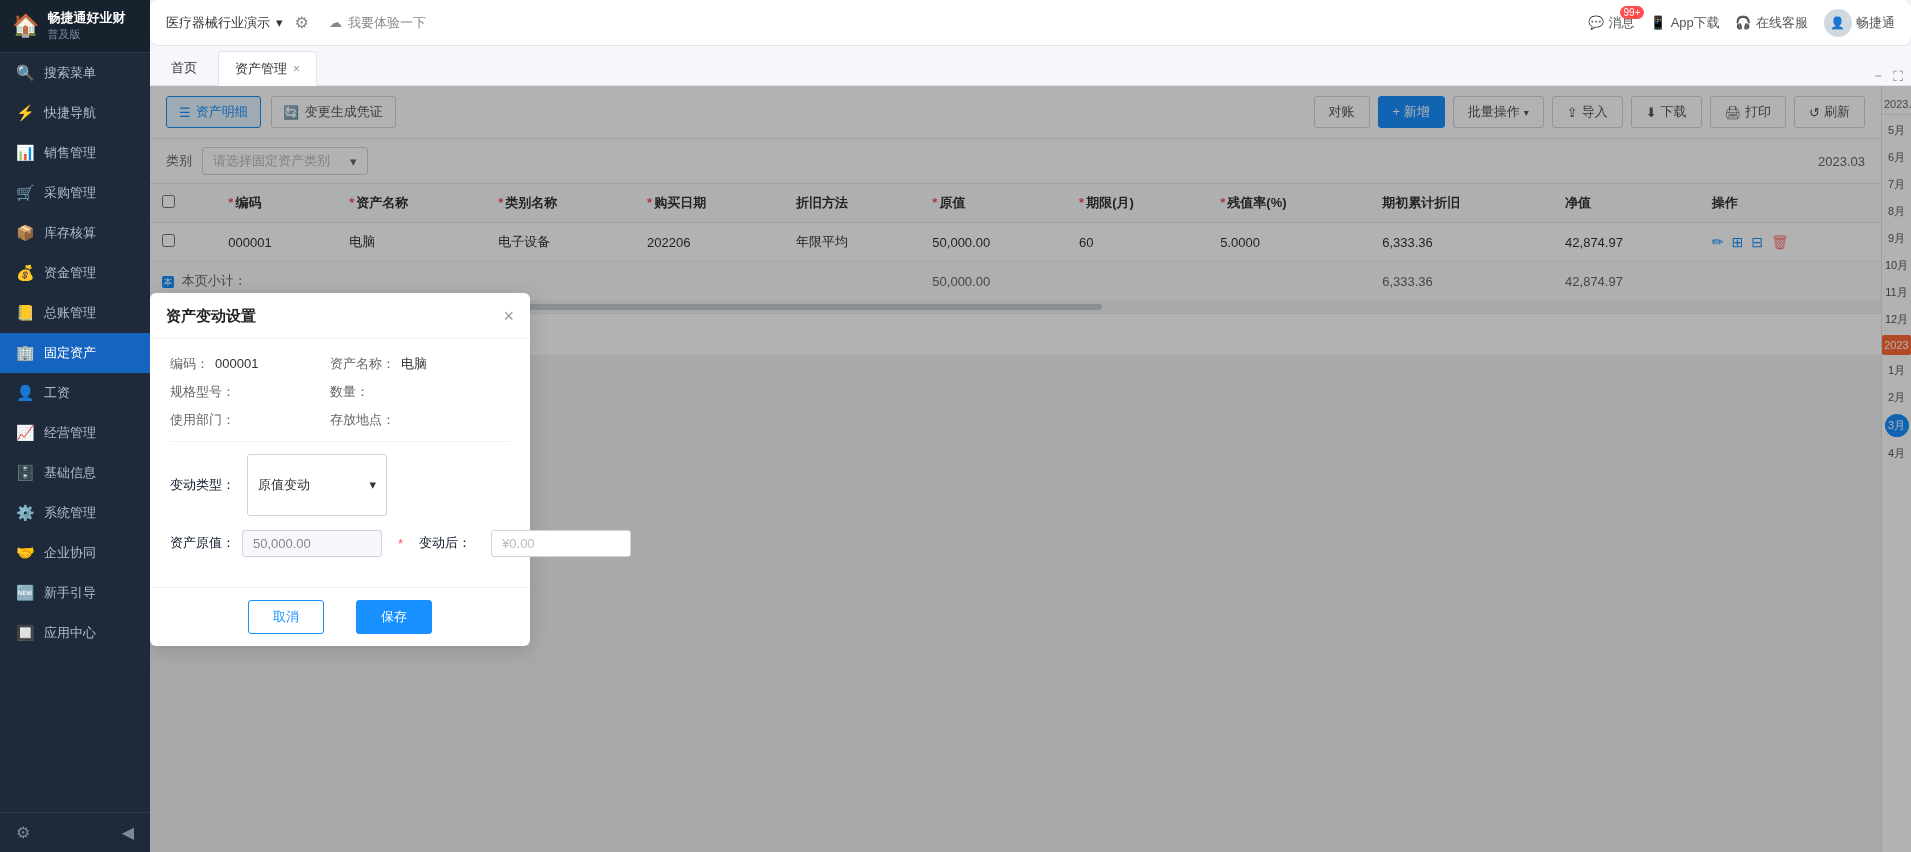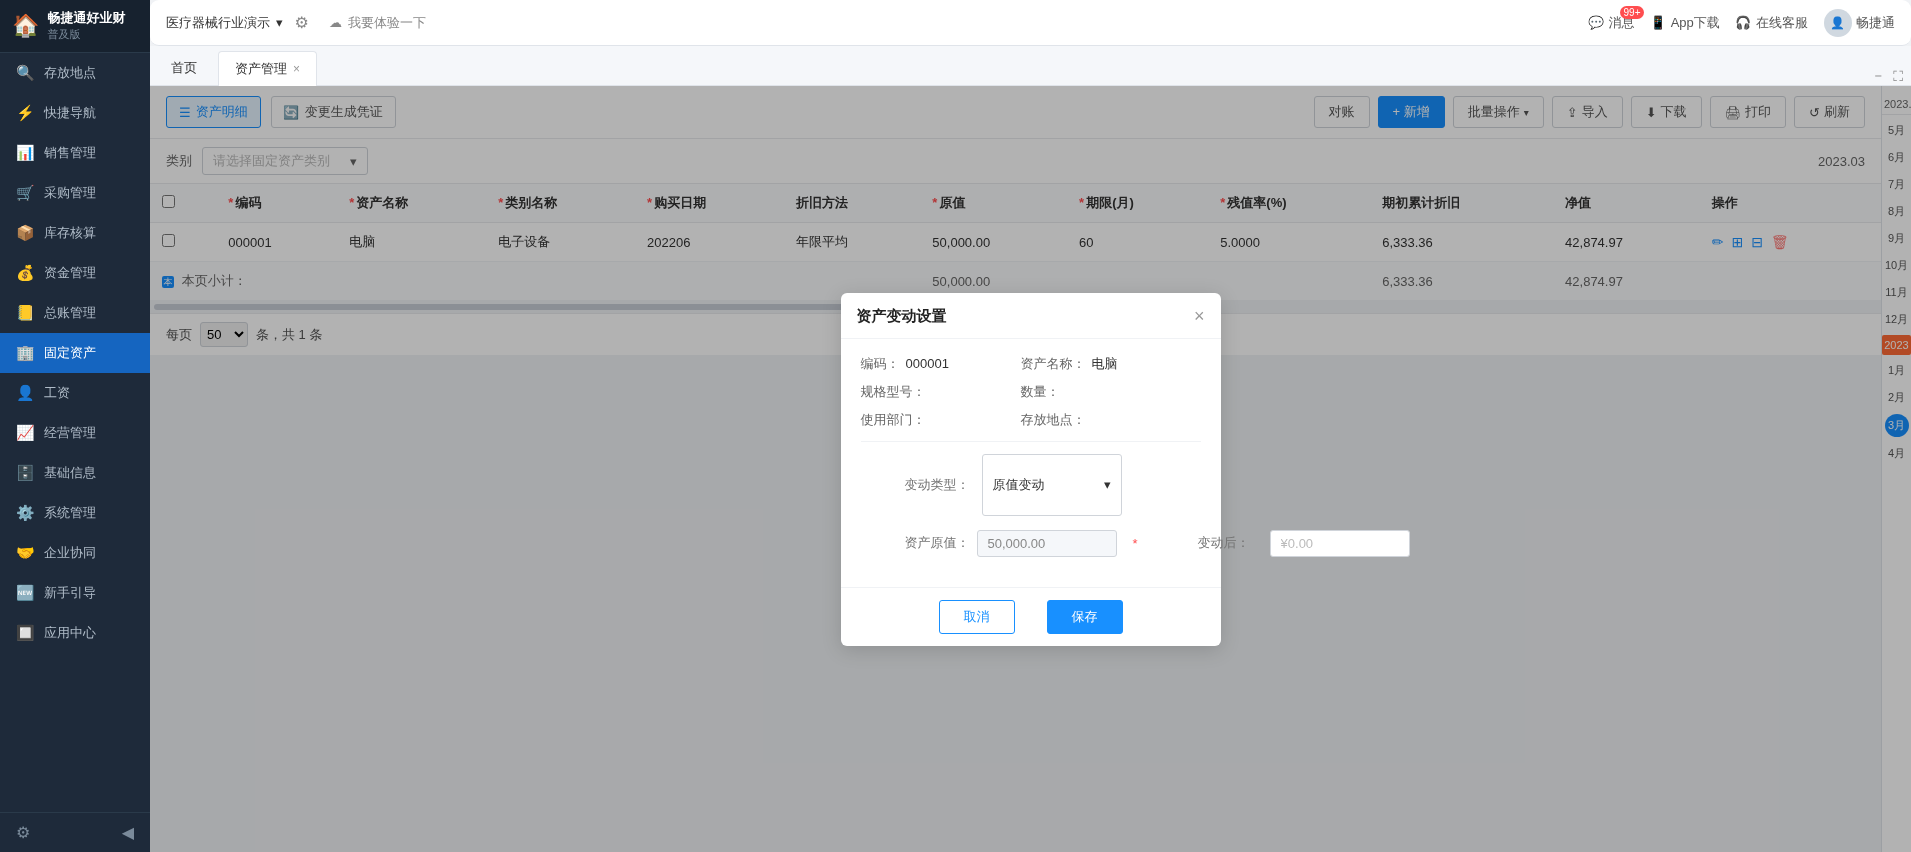--- a/index.html
+++ b/index.html
@@ -71,35 +71,35 @@
     .action-icon.del { color: #ff7875; }
 
     
     .right-panel { width: 30px; background: #fff; border-left: 1px solid #e0e4ea; display: flex; flex-direction: column; align-items: center; padding: 8px 0; gap: 4px; font-size: 11px; color: #888; flex-shrink: 0; }
     .right-panel-date { font-size: 11px; color: #666; text-align: center; padding: 4px 2px; border-bottom: 1px solid #e8eaed; width: 100%; }
     .right-panel-month { padding: 4px 2px; text-align: center; cursor: pointer; font-size: 11px; color: #555; width: 100%; }
     .right-panel-month.highlight { background: #1890ff; color: #fff; border-radius: 50%; margin: 1px auto; width: 24px; }
     .right-panel-month.current { background: #ff6b35; color: #fff; border-radius: 2px; }
 
     
-    .overlay { position: absolute; top: 0; left: 0; right: 0; bottom: 0; background: rgba(0,0,0,0.3); z-index: 100; display: flex; align-items: center; justify-content: center; }
+    .overlay { position: absolute; top: 0; left: 0; right: 0; bottom: 0; background: rgba(0,0,0,0.3); z-index: 100; display: flex; align-items: center; }
 
     
     .dialog { background: #fff; border-radius: 6px; width: 380px; box-shadow: 0 4px 20px rgba(0,0,0,0.15); }
     .dialog-header { padding: 14px 16px 12px; display: flex; align-items: center; justify-content: space-between; border-bottom: 1px solid #f0f2f5; }
     .dialog-title { font-size: 15px; font-weight: 600; color: #222; }
     .dialog-close { font-size: 18px; color: #999; cursor: pointer; line-height: 1; }
     .dialog-body { padding: 16px 20px; }
     .dialog-info-row { display: flex; align-items: flex-start; gap: 20px; margin-bottom: 10px; }
     .dialog-info-item { display: flex; align-items: center; gap: 6px; min-width: 140px; }
     .dialog-info-label { color: #666; font-size: 13px; white-space: nowrap; }
     .dialog-info-value { color: #333; font-size: 13px; }
     .dialog-divider { height: 1px; background: #f0f2f5; margin: 12px 0; }
     .dialog-form-row { display: flex; align-items: center; gap: 12px; margin-bottom: 14px; }
-    .dialog-form-label { color: #737373; font-size: 13px; white-space: nowrap; min-width: 60px; margin-left: 44px; }
+    .dialog-form-label { color: #0f172a; font-size: 13px; white-space: nowrap; min-width: 60px; }
     .dialog-select { display: flex; align-items: center; gap: 8px; border: 1px solid #d0d4da; border-radius: 3px; padding: 21px 10px; background: #fff; cursor: pointer; font-size: 13px; color: #333; min-width: 140px; }
     .dialog-input { border: 1px solid #d0d4da; border-radius: 3px; padding: 5px 10px; font-size: 13px; color: #333; min-width: 140px; outline: none; }
     .dialog-input::placeholder { color: #bbb; }
     .dialog-input.readonly { background: #f5f7fa; color: #888; }
     .dialog-footer { padding: 12px 16px; display: flex; justify-content: center; gap: 32px; border-top: 1px solid #f0f2f5; }
     .btn-cancel { padding: 7px 24px; border-radius: 3px; border: 1px solid #1890ff; background: #fff; color: #1890ff; cursor: pointer; font-size: 13px; }
     .btn-save { padding: 7px 24px; border-radius: 3px; border: 1px solid #1890ff; background: #1890ff; color: #fff; cursor: pointer; font-size: 13px; }
 
     .pagination-bar { background: #fff; padding: 8px 16px; display: flex; align-items: center; gap: 8px; border-top: 1px solid #e8eaed; font-size: 13px; color: #555; }
     .page-select { border: 1px solid #d0d4da; border-radius: 3px; padding: 3px 2px; font-size: 13px; cursor: pointer; }
@@ -114,21 +114,21 @@
   <div class="sidebar-logo">
     <span style="font-size:22px;">🏠</span>
     <div>
       <div class="sidebar-logo-text">畅捷通好业财</div>
       <div class="sidebar-logo-sub">普及版</div>
     </div>
   </div>
   <div class="sidebar-scroll">
     <div class="sidebar-item">
       <span class="icon">🔍</span>
-      <span>存放地点</span>
+      <span>搜索菜单</span>
     </div>
     <div class="sidebar-item">
       <span class="icon">⚡</span>
       <span>快捷导航</span>
     </div>
     <div class="sidebar-item">
       <span class="icon">📊</span>
       <span>销售管理</span>
     </div>
     <div class="sidebar-item">

